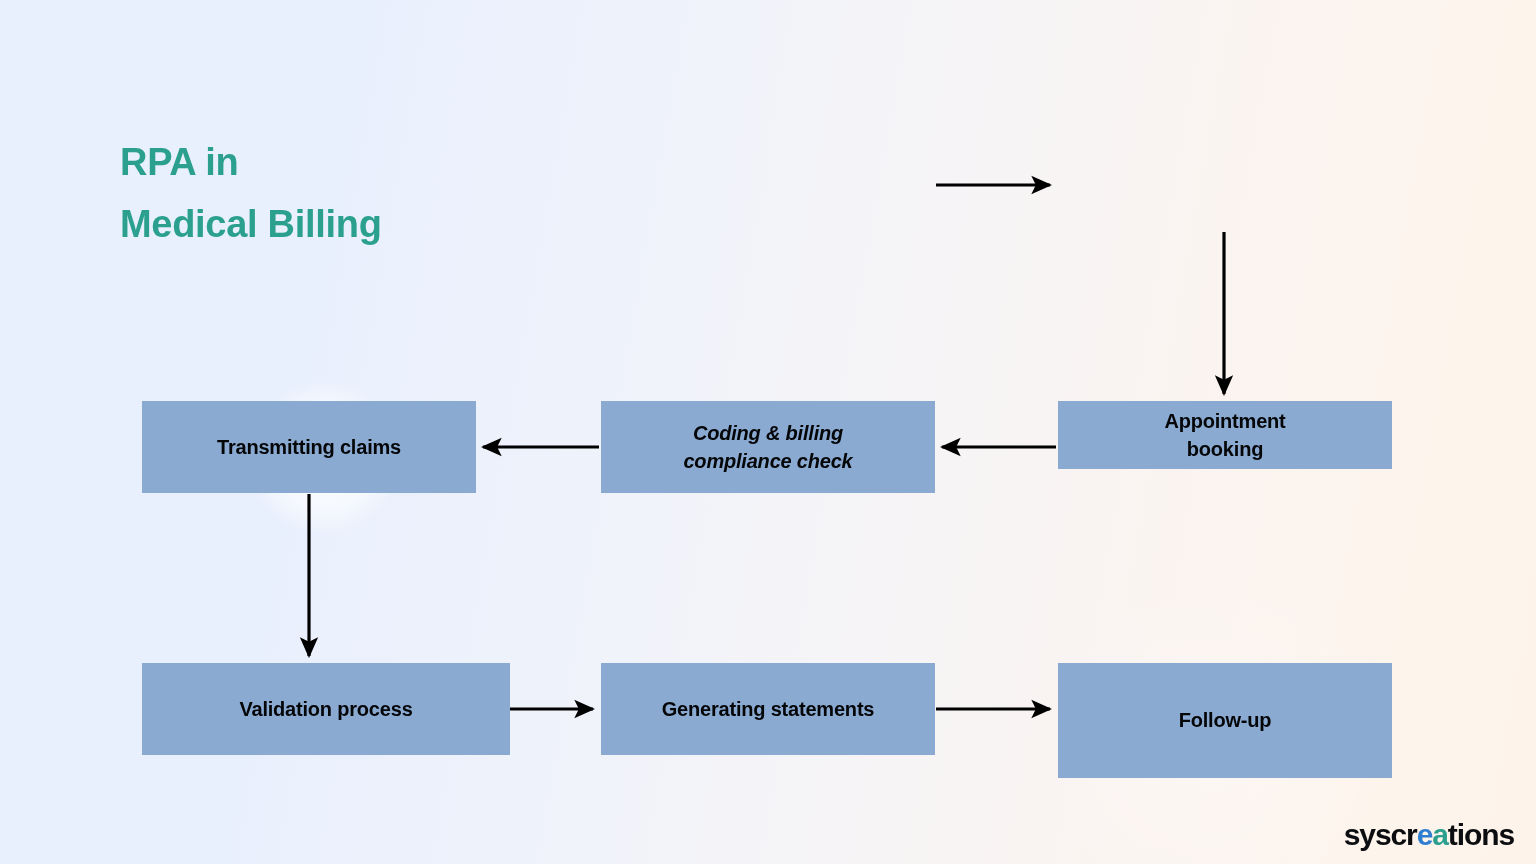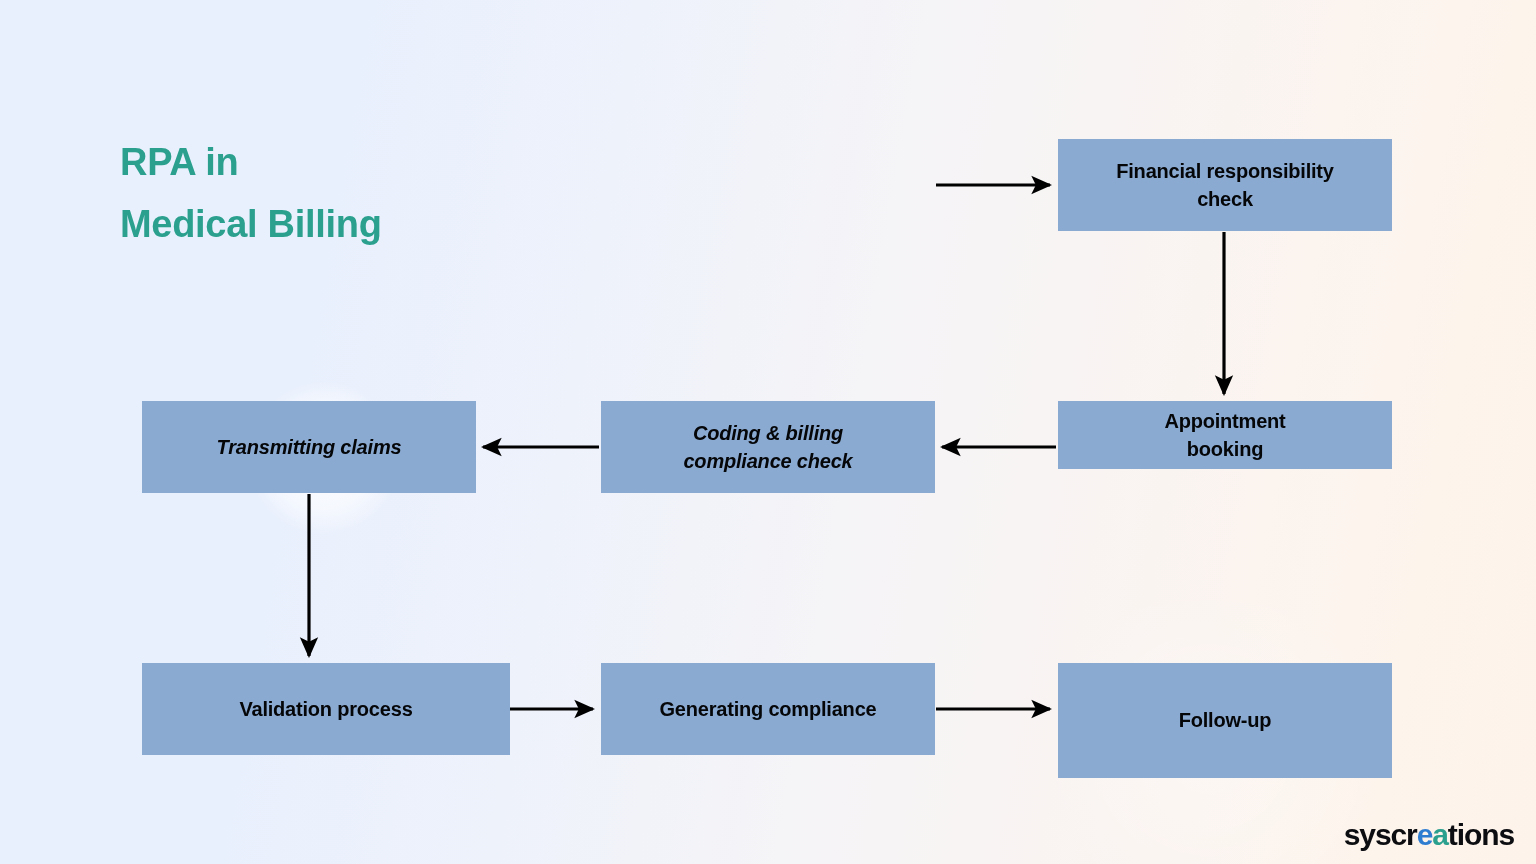--- a/index.html
+++ b/index.html
@@ -78,21 +78,21 @@
     text-align: center;
     white-space: pre-line;
     box-sizing: border-box;
     padding: 4px 10px;
   }
 
   
   #node-patient-registration   { left: 601px; top: 139px; width: 334px; height: 92px; }
   #node-financial-check        { left: 1058px; top: 139px; width: 334px; height: 92px; }
   
-  #node-transmitting-claims    { left: 142px; top: 401px; width: 334px; height: 92px; font-style: italic; }
+  #node-transmitting-claims    { left: 142px; top: 401px; width: 334px; height: 92px; }
   #node-coding-billing         { left: 601px; top: 401px; width: 334px; height: 92px; font-style: italic; }
   #node-appointment-booking    { left: 1058px; top: 401px; width: 334px; height: 68px; }
   
   #node-validation-process     { left: 142px; top: 663px; width: 368px; height: 92px; text-align: right; }
   #node-generating-statements  { left: 601px; top: 663px; width: 334px; height: 92px; }
   #node-followup               { left: 1058px; top: 663px; width: 334px; height: 115px; }
 
   
   #connectors {
     position: absolute;
@@ -144,32 +144,30 @@
     <line x1="599" y1="447" x2="483" y2="447" stroke="#000000" stroke-width="3.2" marker-end="url(#arrowhead)"></line>
 
     <line x1="309" y1="494" x2="309" y2="656" stroke="#000000" stroke-width="3.2" marker-end="url(#arrowhead)"></line>
 
     <line x1="477" y1="709" x2="593" y2="709" stroke="#000000" stroke-width="3.2" marker-end="url(#arrowhead)"></line>
 
     <line x1="936" y1="709" x2="1050" y2="709" stroke="#000000" stroke-width="3.2" marker-end="url(#arrowhead)"></line>
   </svg>
 
 
-  <div class="node" id="node-financial-check">Financial responsibility
-check</div>
 
   <div class="node" id="node-transmitting-claims">Transmitting claims</div>
 
   <div class="node" id="node-coding-billing">Coding &amp; billing
 compliance check</div>
 
   <div class="node" id="node-appointment-booking">Appointment
 booking</div>
 
   <div class="node" id="node-validation-process">Validation process</div>
 
-  <div class="node" id="node-generating-statements">Generating compliance</div>
+  <div class="node" id="node-generating-statements">Generating statements</div>
 
   <div class="node" id="node-followup">Follow-up</div>
 
   <div id="logo"><span>syscr</span><span class="lg-e">e</span><span class="lg-a">a</span><span>tions</span></div>
 
 </div>
 
 </body></html>

